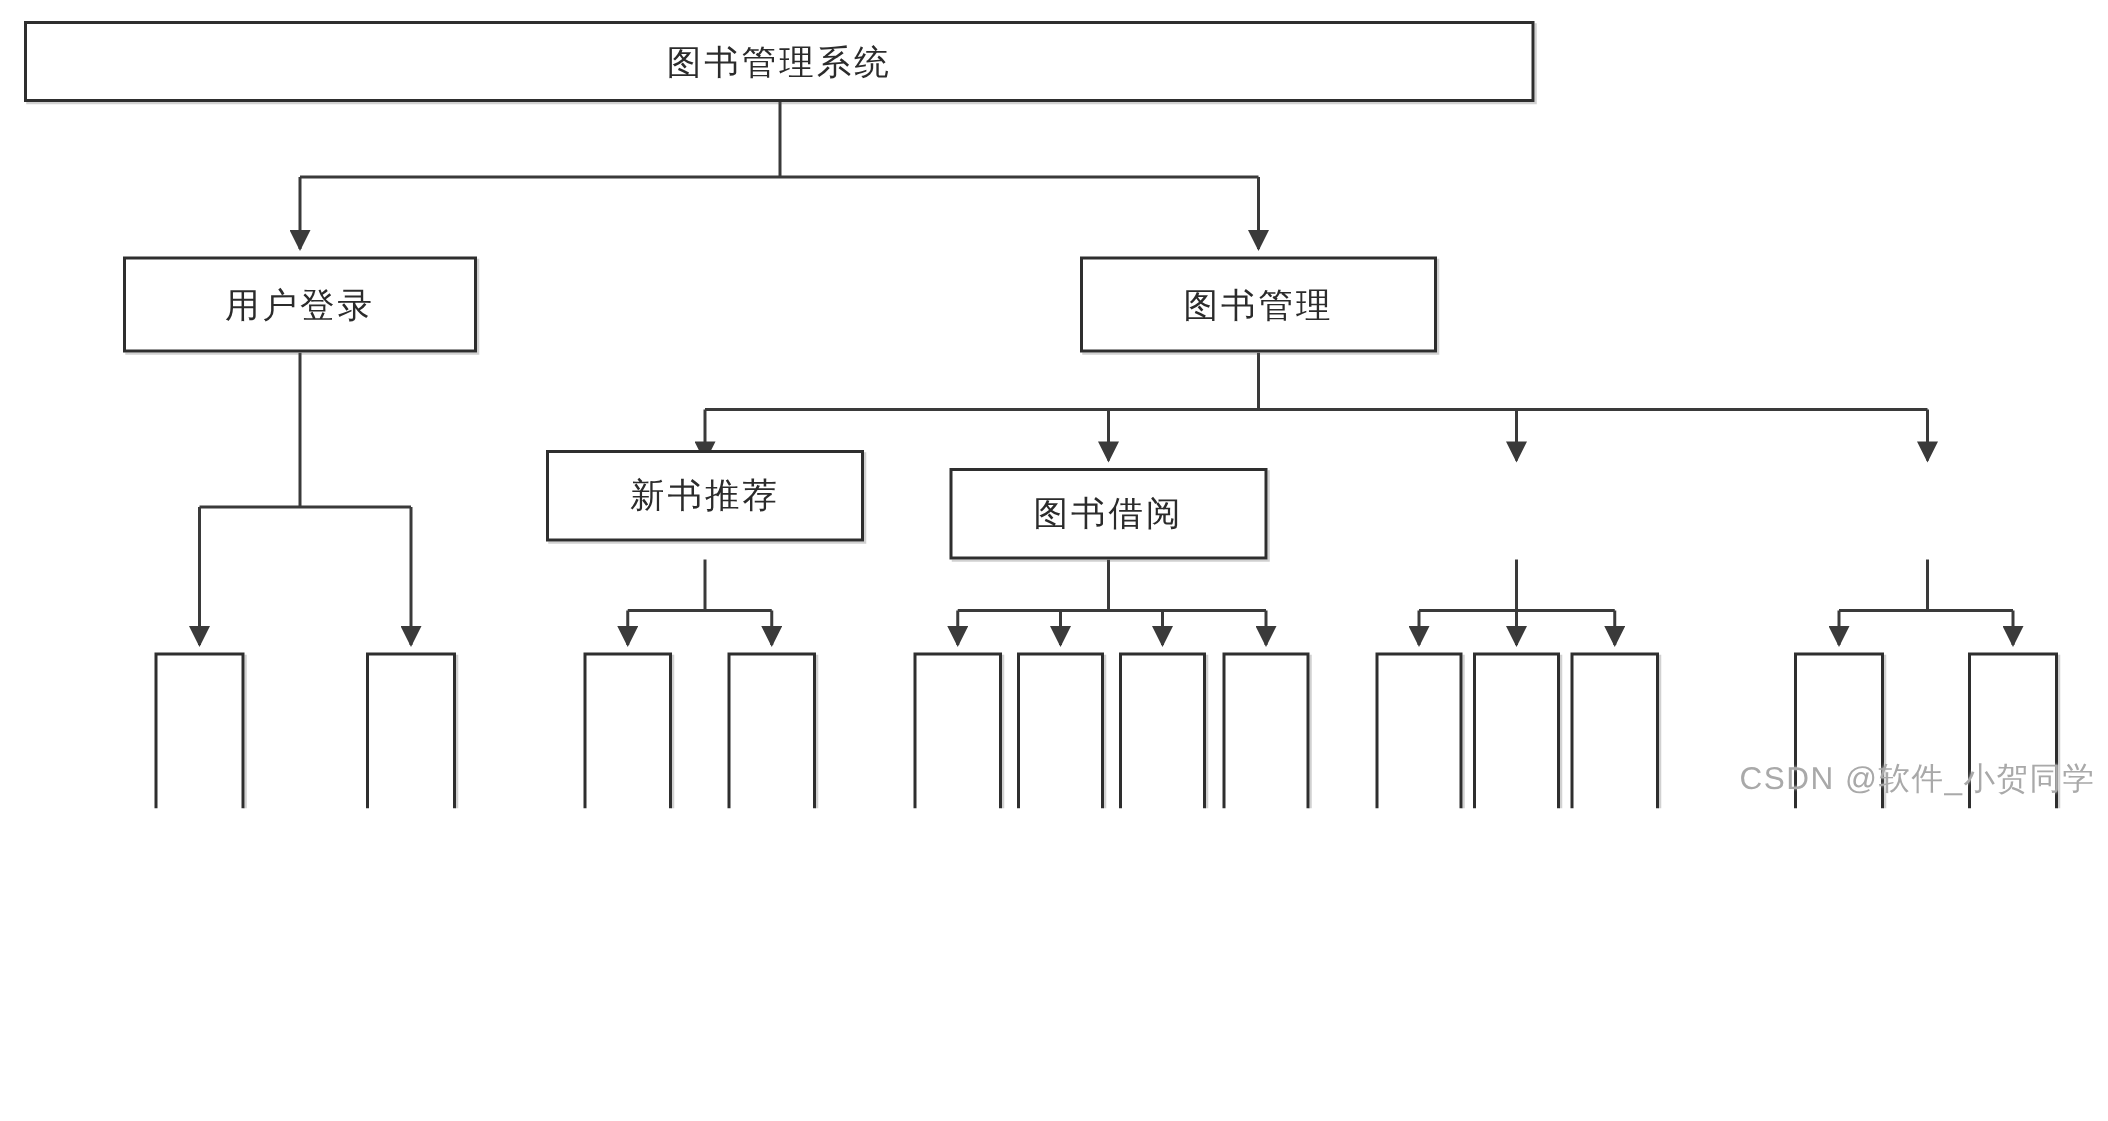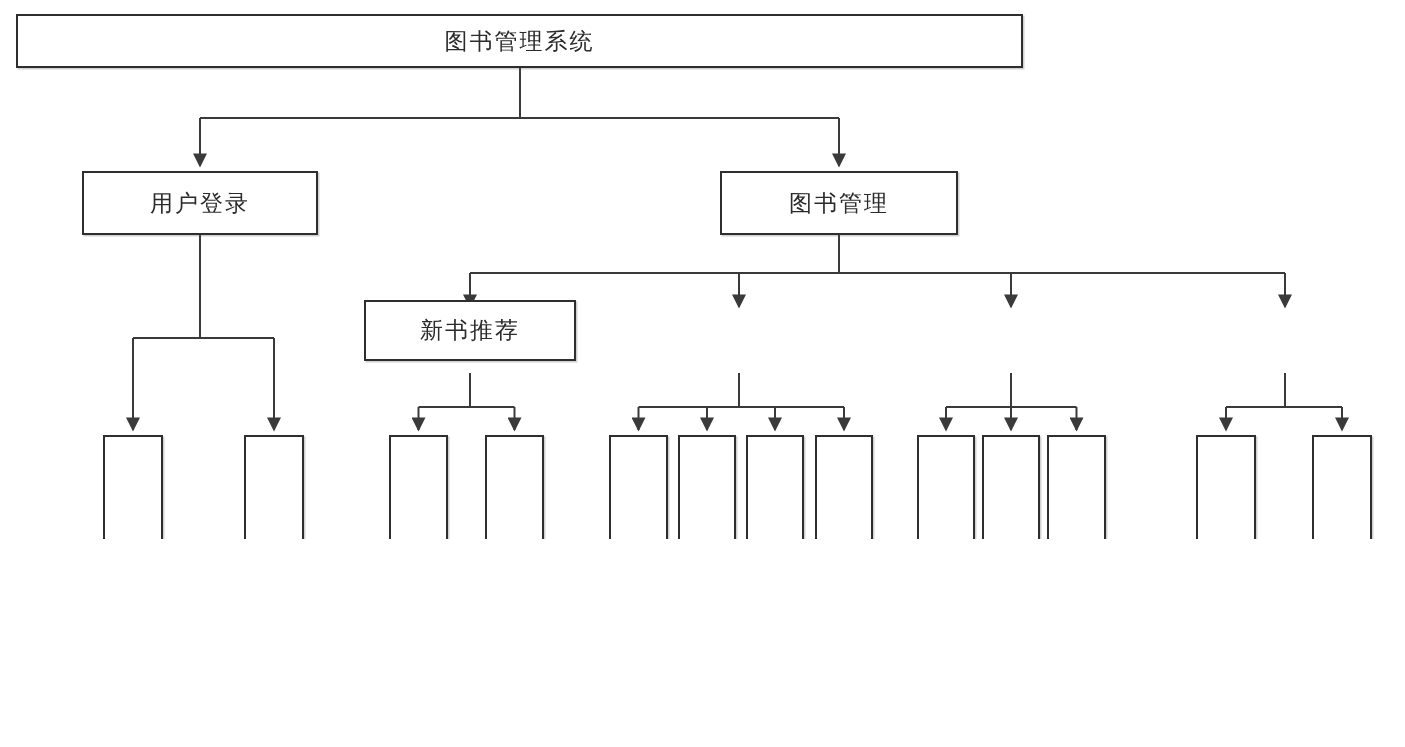--- a/index.html
+++ b/index.html
@@ -128,20 +128,21 @@
       <path d="M1342 407 V430" marker-end="url(#arrow)"></path>
     </g>
   </svg>
 
   <div class="box hbox" style="left:16px; top:14px; width:1007px; height:54px;">图书管理系统</div>
 
   <div class="box hbox" style="left:82px; top:171px; width:236px; height:64px;">用户登录</div>
   <div class="box hbox" style="left:720px; top:171px; width:238px; height:64px;">图书管理</div>
 
   <div class="box hbox" style="left:364px; top:300px; width:212px; height:61px;">新书推荐</div>
+  <div class="box hbox" style="left:633px; top:312px; width:212px; height:61px;">图书借阅</div>
 
   <div class="box vbox" style="left:103px; top:435px; width:60px; height:299px;">
     <span class="vtext">用户登录</span>
   </div>
   <div class="box vbox" style="left:244px; top:435px; width:60px; height:299px;">
     <span class="vtext">注销登录</span>
   </div>
 
   <div class="box vbox" style="left:389px; top:435px; width:59px; height:299px;">
     <span class="vtext">查询图书</span>
@@ -173,14 +174,15 @@
     <span class="vtext">确认归还（管理员）</span>
   </div>
 
   <div class="box vbox" style="left:1196px; top:435px; width:60px; height:299px;">
     <span class="vtext">新增借阅记录</span>
   </div>
   <div class="box vbox" style="left:1312px; top:435px; width:60px; height:299px;">
     <span class="vtext">查询借阅记录</span>
   </div>
 
+  <div class="watermark">CSDN @软件_小贺同学</div>
 
 </div>
 
 </body></html>

